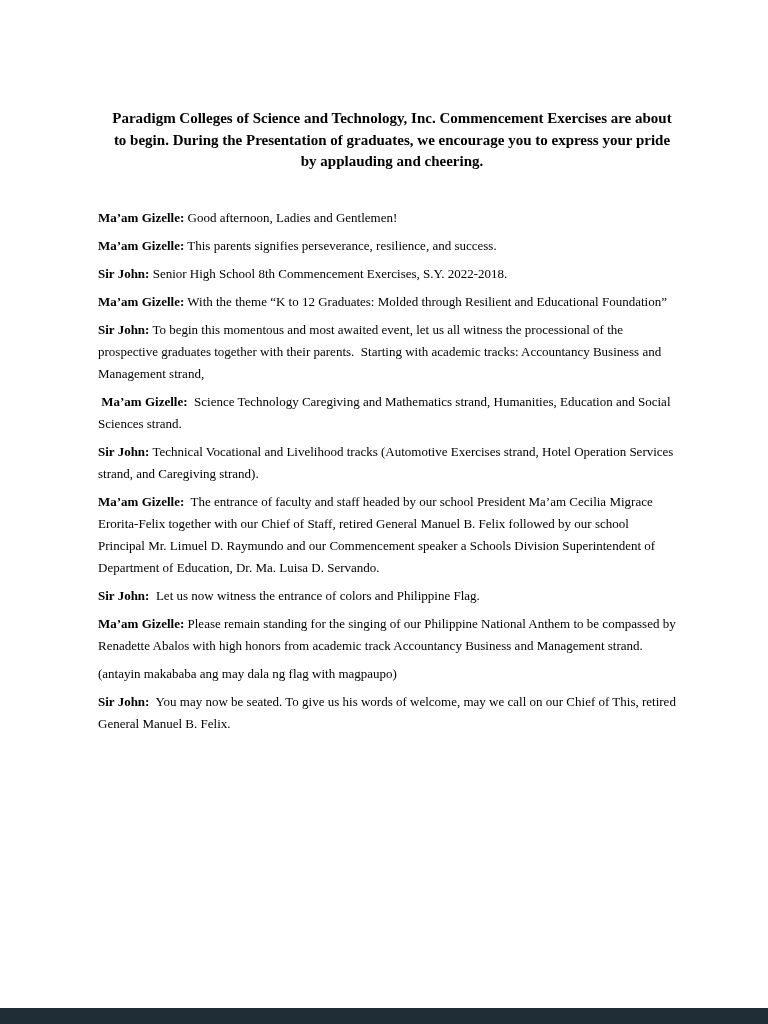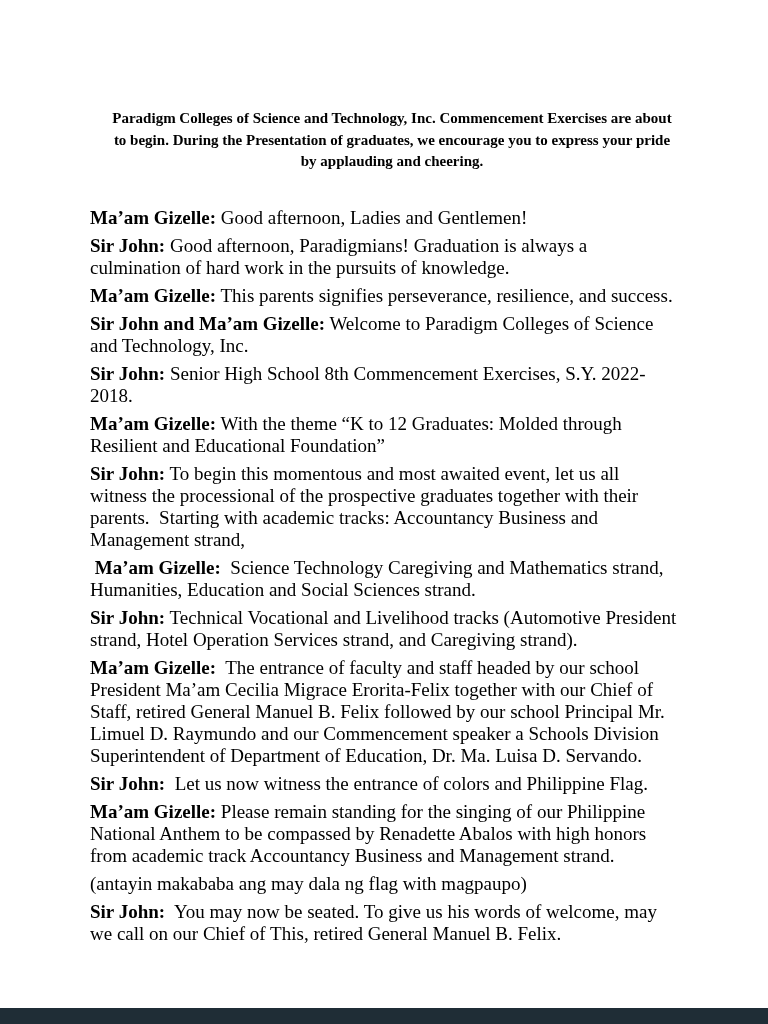--- a/index.html
+++ b/index.html
@@ -24,23 +24,23 @@
     font-size: 15px;
     font-weight: bold;
     line-height: 21.5px;
     text-align: center;
     margin: 0 0 34px 16px;
   }
   .paragraphs {
     width: 588px;
   }
   .para {
-    font-size: 19px;
+    font-size: 13px;
     line-height: 22px;
-    margin: 0 0 6px 0;
+    margin: 0 0 6px 8px;
     white-space: pre-wrap;
     text-align: left;
   }
   .para b.speaker {
     font-weight: bold;
   }
   .bottom-bar {
     position: absolute;
     left: 0;
     bottom: 0;
@@ -50,35 +50,33 @@
 </style>
 </head>
 <body style="background: rgb(255, 255, 255); color: rgb(0, 0, 0);">
 
 <div class="page">
   <p class="doc-title">Paradigm Colleges of Science and Technology, Inc. Commencement Exercises are about to begin. During the Presentation of graduates, we encourage you to express your pride by applauding and cheering.</p>
 
   <div class="paragraphs" id="paragraphs">
   <p class="para"><b class="speaker">Ma’am Gizelle:</b><span class="dialogue"> Good afternoon, Ladies and Gentlemen!</span></p>
 
-  <p class="para"><b class="speaker">Sir John:</b><span class="dialogue"> Good afternoon, Paradigmians! Graduation is always a culmination of hard work in the pursuits of knowledge.</span></p>
 
   <p class="para"><b class="speaker">Ma’am Gizelle:</b><span class="dialogue"> This parents signifies perseverance, resilience, and success.</span></p>
 
-  <p class="para"><b class="speaker">Sir John and Ma’am Gizelle:</b><span class="dialogue"> Welcome to Paradigm Colleges of Science and Technology, Inc.</span></p>
 
   <p class="para"><b class="speaker">Sir John:</b><span class="dialogue"> Senior High School 8th Commencement Exercises, S.Y. 2022-2018.</span></p>
 
   <p class="para"><b class="speaker">Ma’am Gizelle:</b><span class="dialogue"> With the theme “K to 12 Graduates: Molded through Resilient and Educational Foundation”</span></p>
 
   <p class="para"><b class="speaker">Sir John:</b><span class="dialogue"> To begin this momentous and most awaited event, let us all witness the processional of the prospective graduates together with their parents.  Starting with academic tracks: Accountancy Business and Management strand,</span></p>
 
   <p class="para"><b class="speaker"> Ma’am Gizelle:</b><span class="dialogue">  Science Technology Caregiving and Mathematics strand, Humanities, Education and Social Sciences strand.</span></p>
 
-  <p class="para"><b class="speaker">Sir John:</b><span class="dialogue"> Technical Vocational and Livelihood tracks (Automotive President strand, Hotel Operation Services strand, and Caregiving strand).</span></p>
+  <p class="para"><b class="speaker">Sir John:</b><span class="dialogue"> Technical Vocational and Livelihood tracks (Automotive Exercises strand, Hotel Operation Services strand, and Caregiving strand).</span></p>
 
   <p class="para"><b class="speaker">Ma’am Gizelle:</b><span class="dialogue">  The entrance of faculty and staff headed by our school President Ma’am Cecilia Migrace Erorita-Felix together with our Chief of Staff, retired General Manuel B. Felix followed by our school Principal Mr. Limuel D. Raymundo and our Commencement speaker a Schools Division Superintendent of Department of Education, Dr. Ma. Luisa D. Servando.</span></p>
 
   <p class="para"><b class="speaker">Sir John:</b><span class="dialogue">  Let us now witness the entrance of colors and Philippine Flag.</span></p>
 
   <p class="para"><b class="speaker">Ma’am Gizelle:</b><span class="dialogue"> Please remain standing for the singing of our Philippine National Anthem to be compassed by Renadette Abalos with high honors from academic track Accountancy Business and Management strand.</span></p>
 
   <p class="para"><b class="speaker"></b><span class="dialogue">(antayin makababa ang may dala ng flag with magpaupo)</span></p>
 
   <p class="para"><b class="speaker">Sir John:</b><span class="dialogue">  You may now be seated. To give us his words of welcome, may we call on our Chief of This, retired General Manuel B. Felix.</span></p>

